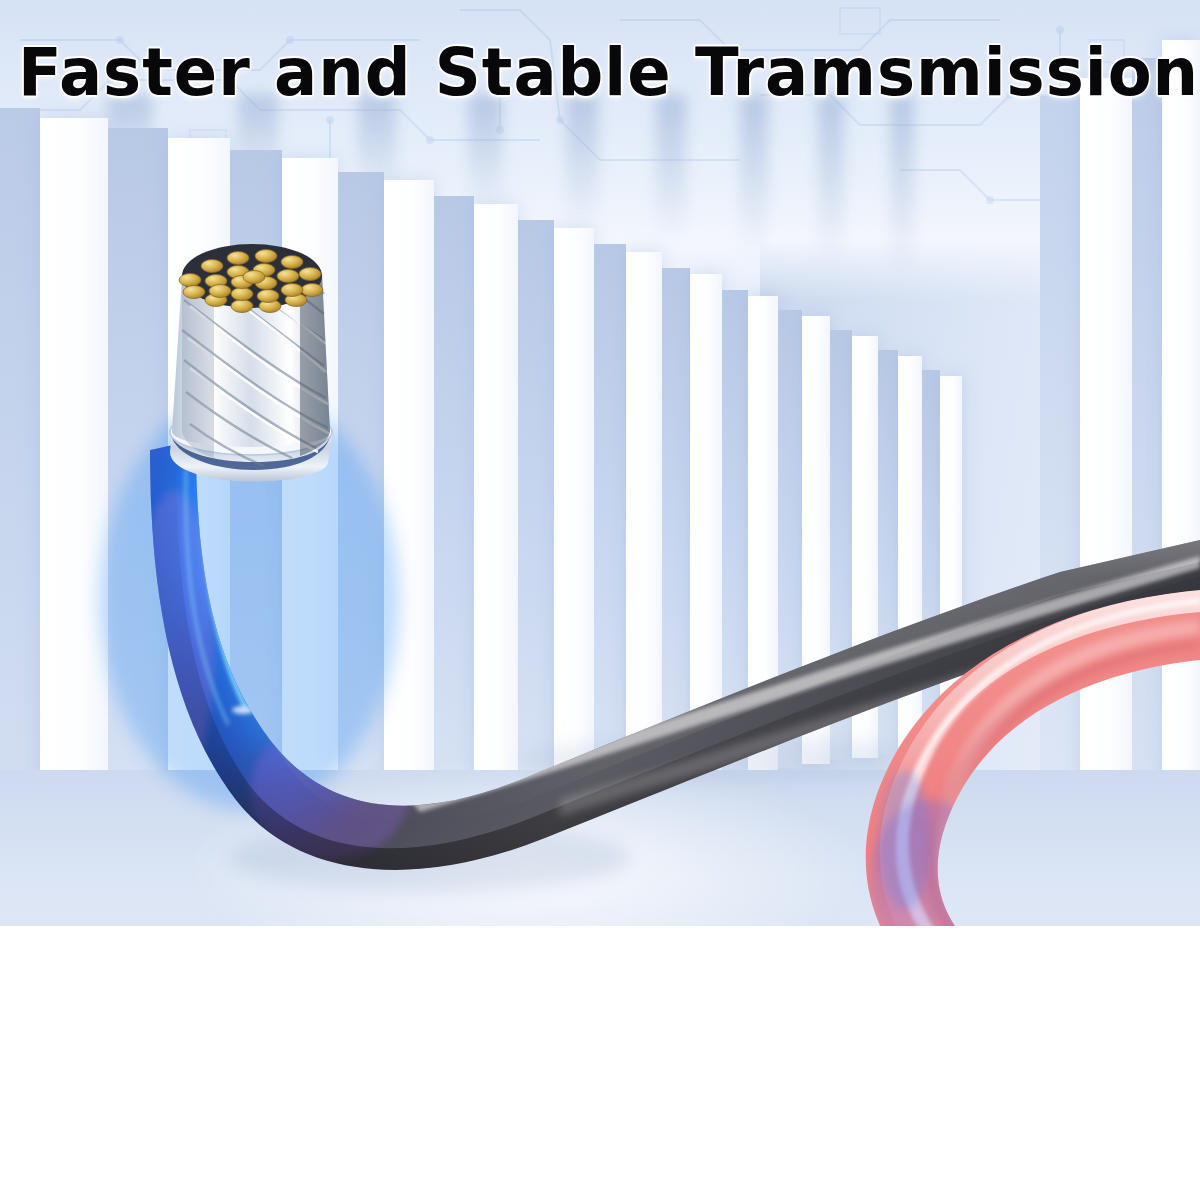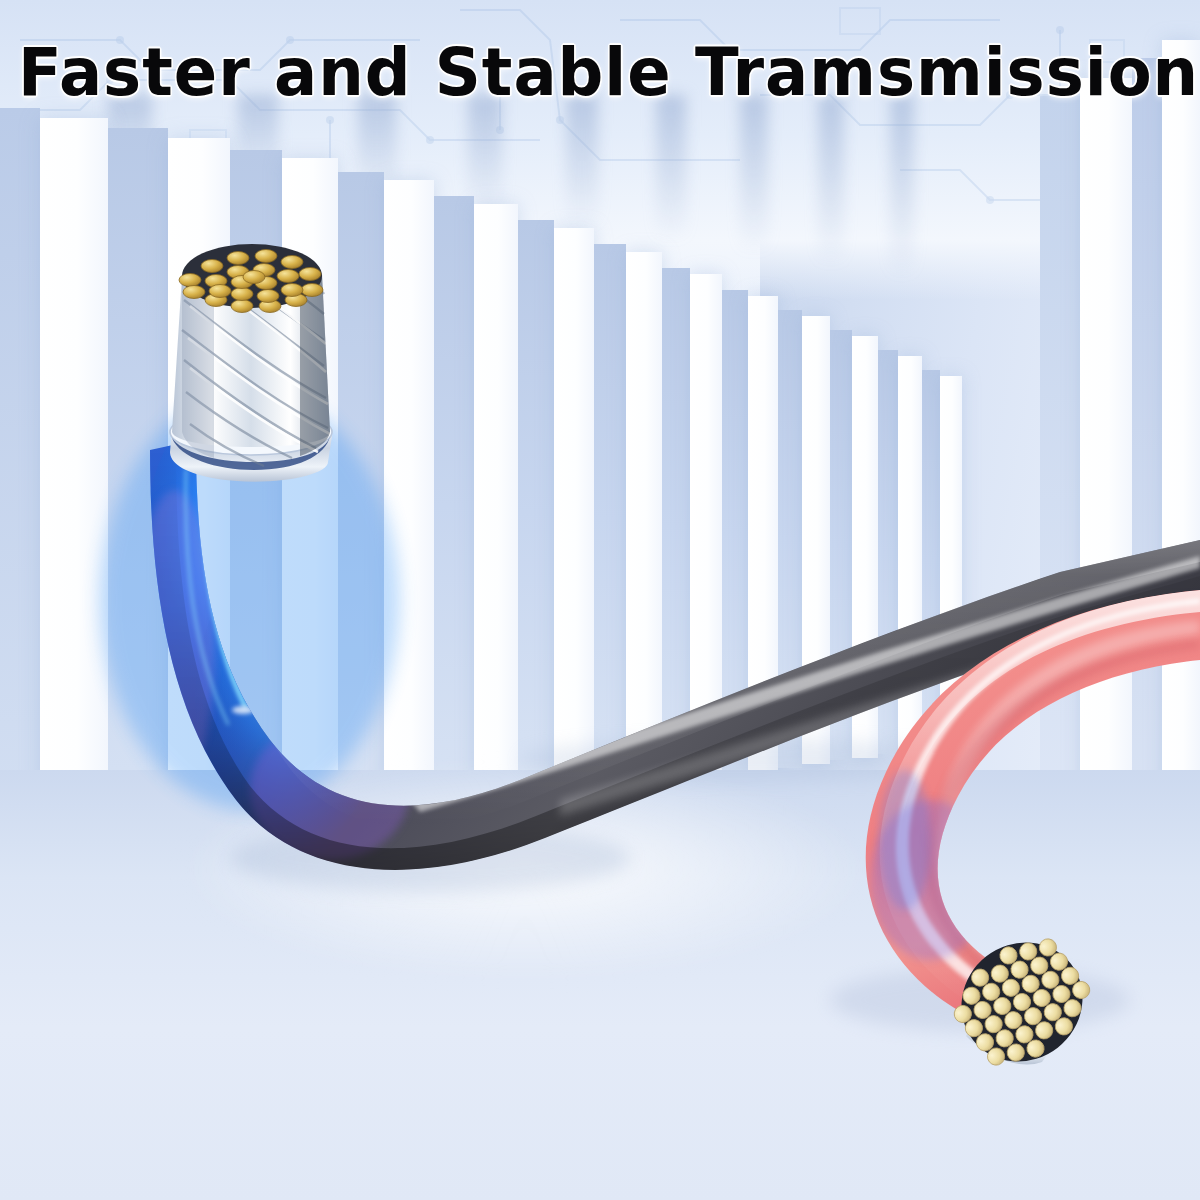--- a/index.html
+++ b/index.html
@@ -1,20 +1,20 @@
 <!DOCTYPE html>
 <html><head>
 <meta charset="utf-8">
 <style>
   html,body{margin:0;padding:0;background:#fff;}
   body{font-family:"Liberation Sans",sans-serif;}
 
   #stage{
     position:relative;
-    width:1200px;height:1200px;
+    width:1200px;height:926px;
     overflow:hidden;
     background:#e3eaf7;
   }
 
   
   .bg-base{
     position:absolute;inset:0;
     background:
       radial-gradient(120% 80% at 50% 0%,   #ffffff 0%, #e9f0fb 35%, #d9e3f4 70%, #ccd9ef 100%);
   }

